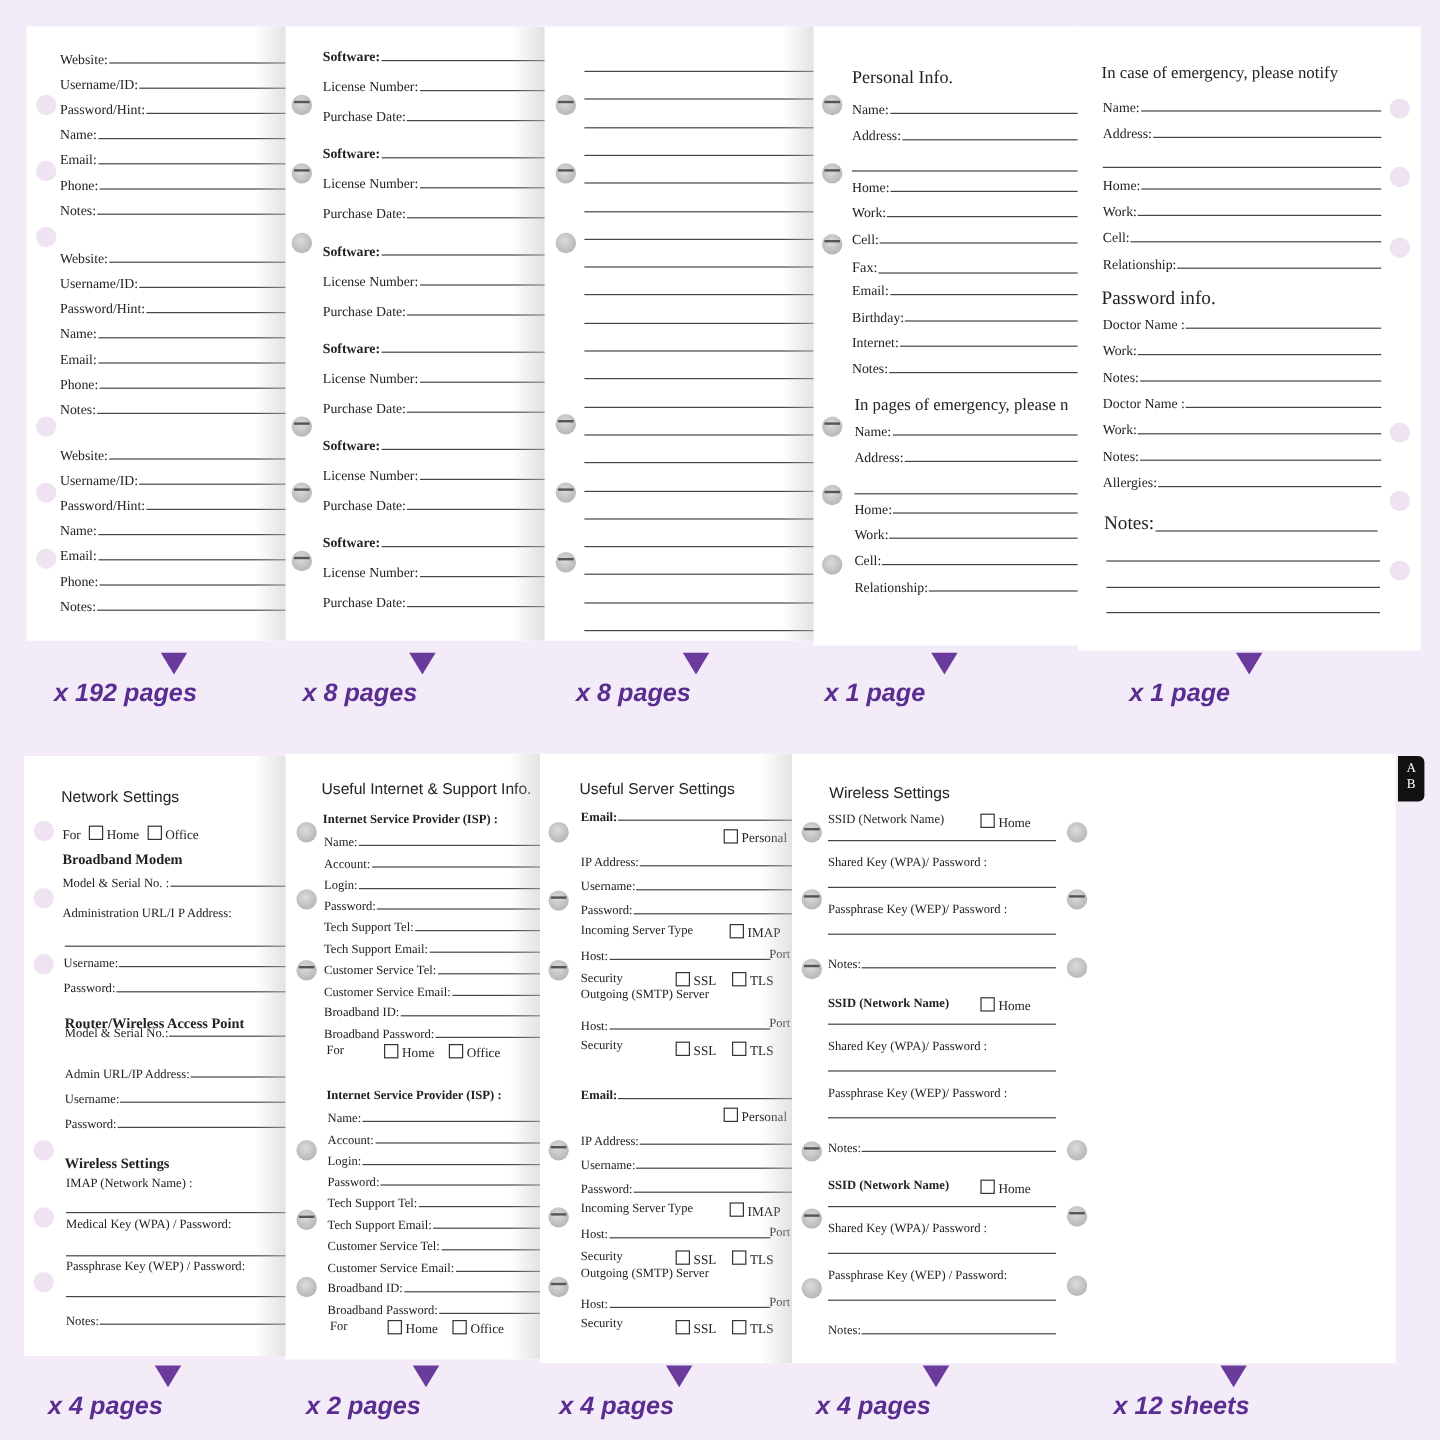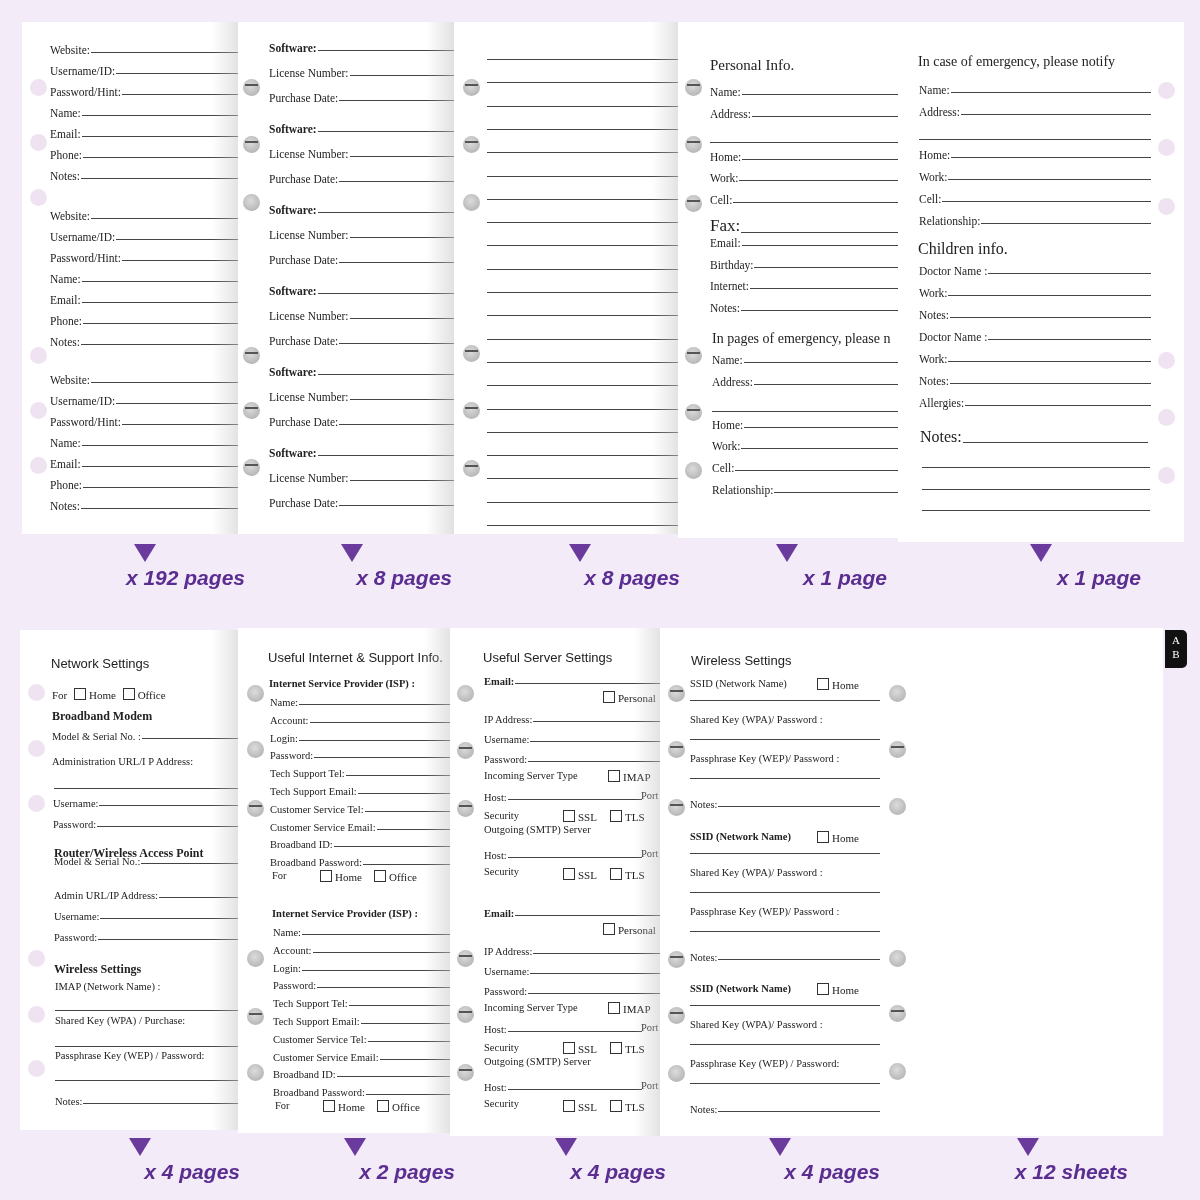--- a/index.html
+++ b/index.html
@@ -11,21 +11,21 @@
   .hole.line::after{content:"";position:absolute;left:2px;right:2px;top:5px;height:2px;background:#555;}
   .row{position:absolute;display:flex;align-items:flex-end;font-size:11.5px;white-space:nowrap;}
   .row .lbl{flex:none;}
   .row .ul{flex:1;border-bottom:1px solid #444;margin-left:1px;height:1px;margin-bottom:3px;}
   .rule{position:absolute;height:0;border-bottom:1px solid #444;}
   .h-sans{position:absolute;font-family:"Liberation Sans",sans-serif;font-size:13px;white-space:nowrap;}
   .h-serif{position:absolute;font-size:15px;white-space:nowrap;}
   .h-bold{position:absolute;font-weight:bold;font-size:12px;white-space:nowrap;}
   .txt{position:absolute;font-size:11px;white-space:nowrap;}
   .cb{display:inline-block;width:10px;height:10px;border:1px solid #333;vertical-align:-1px;margin-right:3px;background:#fff;}
-  .caption{position:absolute;width:200px;text-align:right;}
+  .caption{position:absolute;width:200px;text-align:left;}
   .arrow{width:0;height:0;border-left:11px solid transparent;border-right:11px solid transparent;border-top:18px solid #6a3a9c;margin:0 auto;}
   .cap-text{font-family:"Liberation Sans",sans-serif;font-weight:bold;font-style:italic;font-size:21px;color:#5a2d91;margin-top:4px;}
   .tab{position:absolute;left:1165px;top:630px;width:22px;height:38px;background:#111;border-radius:0 5px 5px 0;color:#fff;font-size:11px;text-align:center;line-height:14px;padding-top:3px;box-sizing:border-box;}
 </style>
 </head>
 <body>
 
 <div class="page shade" style="left:22px;top:22px;width:218px;height:512px;">
   <div class="hole pink" style="left:8px;top:57px;"></div>
   <div class="hole pink" style="left:8px;top:112px;"></div>
@@ -259,21 +259,21 @@
         <span class="ul"></span>
       </div>
       <div class="row" style="left: 32px; top: 150.4px; width: 190px; font-size: 11.5px;">
         <span class="lbl">Work:</span>
         <span class="ul"></span>
       </div>
       <div class="row" style="left: 32px; top: 172px; width: 190px; font-size: 11.5px;">
         <span class="lbl">Cell:</span>
         <span class="ul"></span>
       </div>
-      <div class="row" style="left: 32px; top: 193.6px; width: 190px; font-size: 17px; justify-content: center;">
+      <div class="row" style="left: 32px; top: 193.6px; width: 190px; font-size: 12px; justify-content: center;">
         <span class="lbl">Fax:</span>
         <span class="ul"></span>
       </div>
       <div class="row" style="left: 32px; top: 215.2px; width: 190px; font-size: 11.5px;">
         <span class="lbl">Email:</span>
         <span class="ul"></span>
       </div>
       <div class="row" style="left: 32px; top: 236.8px; width: 190px; font-size: 11.5px;">
         <span class="lbl">Birthday:</span>
         <span class="ul"></span>
@@ -345,21 +345,21 @@
       </div>
       <div class="row" style="left: 21px; top: 171px; width: 232px; font-size: 11.5px;">
         <span class="lbl">Cell:</span>
         <span class="ul"></span>
       </div>
       <div class="row" style="left: 21px; top: 192.8px; width: 232px; font-size: 11.5px;">
         <span class="lbl">Relationship:</span>
         <span class="ul"></span>
       </div>
     </div>
-  <div class="h-serif" style="left:20px;top:218px;font-size:16px;">Children info.</div>
+  <div class="h-serif" style="left:20px;top:218px;font-size:16px;">Password info.</div>
   <div id="p5-rows2">
       <div class="row" style="left: 21px; top: 243px; width: 232px; font-size: 11.5px;">
         <span class="lbl">Doctor Name :</span>
         <span class="ul"></span>
       </div>
       <div class="row" style="left: 21px; top: 265px; width: 232px; font-size: 11.5px;">
         <span class="lbl">Work:</span>
         <span class="ul"></span>
       </div>
       <div class="row" style="left: 21px; top: 287px; width: 232px; font-size: 11.5px;">
@@ -455,21 +455,21 @@
       <span class="lbl">Username:</span>
       <span class="ul"></span>
     </div>
   <div class="row" style="left:34px;top:302px;width:186px;font-size:10.5px;">
       <span class="lbl">Password:</span>
       <span class="ul"></span>
     </div>
   <div class="h-bold" style="left:34px;top:332px;">Wireless Settings</div>
   <div class="txt" style="left:35px;top:351px;font-size:10.5px;">IMAP (Network Name) :</div>
   <div class="rule" style="left:35px;top:380px;width:185px;"></div>
-  <div class="txt" style="left:35px;top:385px;font-size:10.5px;">Shared Key (WPA) / Purchase:</div>
+  <div class="txt" style="left:35px;top:385px;font-size:10.5px;">Medical Key (WPA) / Password:</div>
   <div class="rule" style="left:35px;top:416px;width:185px;"></div>
   <div class="txt" style="left:35px;top:420px;font-size:10.5px;">Passphrase Key (WEP) / Password:</div>
   <div class="rule" style="left:35px;top:450px;width:185px;"></div>
   <div class="row" style="left:35px;top:466px;width:185px;font-size:10.5px;">
       <span class="lbl">Notes:</span>
       <span class="ul"></span>
     </div>
 </div>
 
 <div class="page shade" style="left:238px;top:628px;width:214px;height:505px;">

